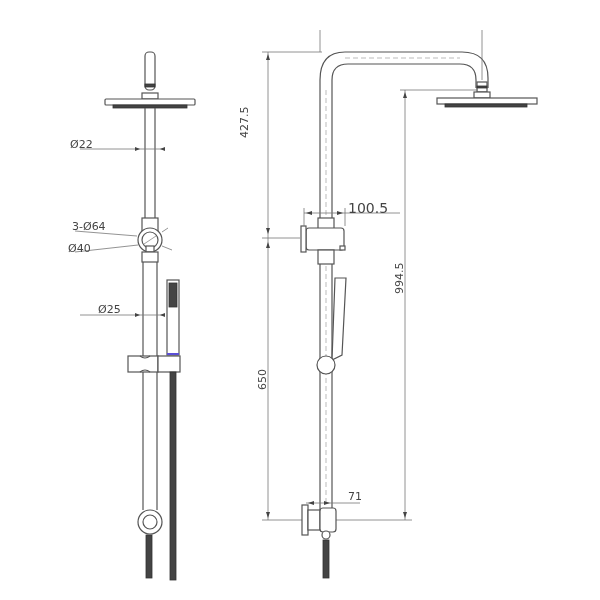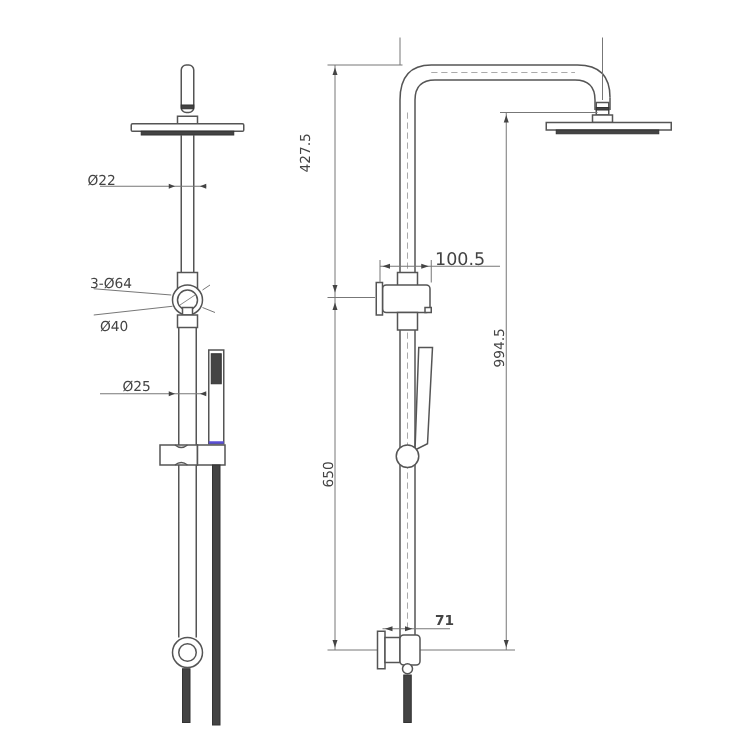--- a/index.html
+++ b/index.html
@@ -125,20 +125,20 @@
     <rect class="dark" x="323" y="540" width="6" height="38"></rect>
 
     <line class="dim" x1="306" y1="503" x2="360" y2="503"></line>
     <polygon points="308,503 314,501 314,505" fill="#444"></polygon>
     <polygon points="330,503 324,501 324,505" fill="#444"></polygon>
   </g>
 </svg>
 
 <div style="position:absolute;left:70px;top:138px;font-size:11px;color:#444;">Ø22</div>
 <div style="position:absolute;left:72px;top:220px;font-size:11px;color:#444;">3-Ø64</div>
-<div style="position:absolute;left:80px;top:242px;font-size:11px;color:#444;margin-top:13px;">Ø40</div>
+<div style="position:absolute;left:68px;top:242px;font-size:11px;color:#444;">Ø40</div>
 <div style="position:absolute;left:98px;top:303px;font-size:11px;color:#444;">Ø25</div>
 
 <div style="position:absolute;left:238px;top:138px;font-size:11px;color:#444;transform:rotate(-90deg);transform-origin:left top;">427.5</div>
 <div style="position:absolute;left:348px;top:200px;font-size:14px;color:#444;">100.5</div>
 <div style="position:absolute;left:393px;top:294px;font-size:11px;color:#444;transform:rotate(-90deg);transform-origin:left top;">994.5</div>
 <div style="position:absolute;left:256px;top:390px;font-size:11px;color:#444;transform:rotate(-90deg);transform-origin:left top;">650</div>
-<div style="position:absolute;left:348px;top:490px;font-size:11px;color:#444;font-weight:bold;">71</div>
+<div style="position:absolute;left:348px;top:490px;font-size:11px;color:#444;">71</div>
 
 </body></html>

